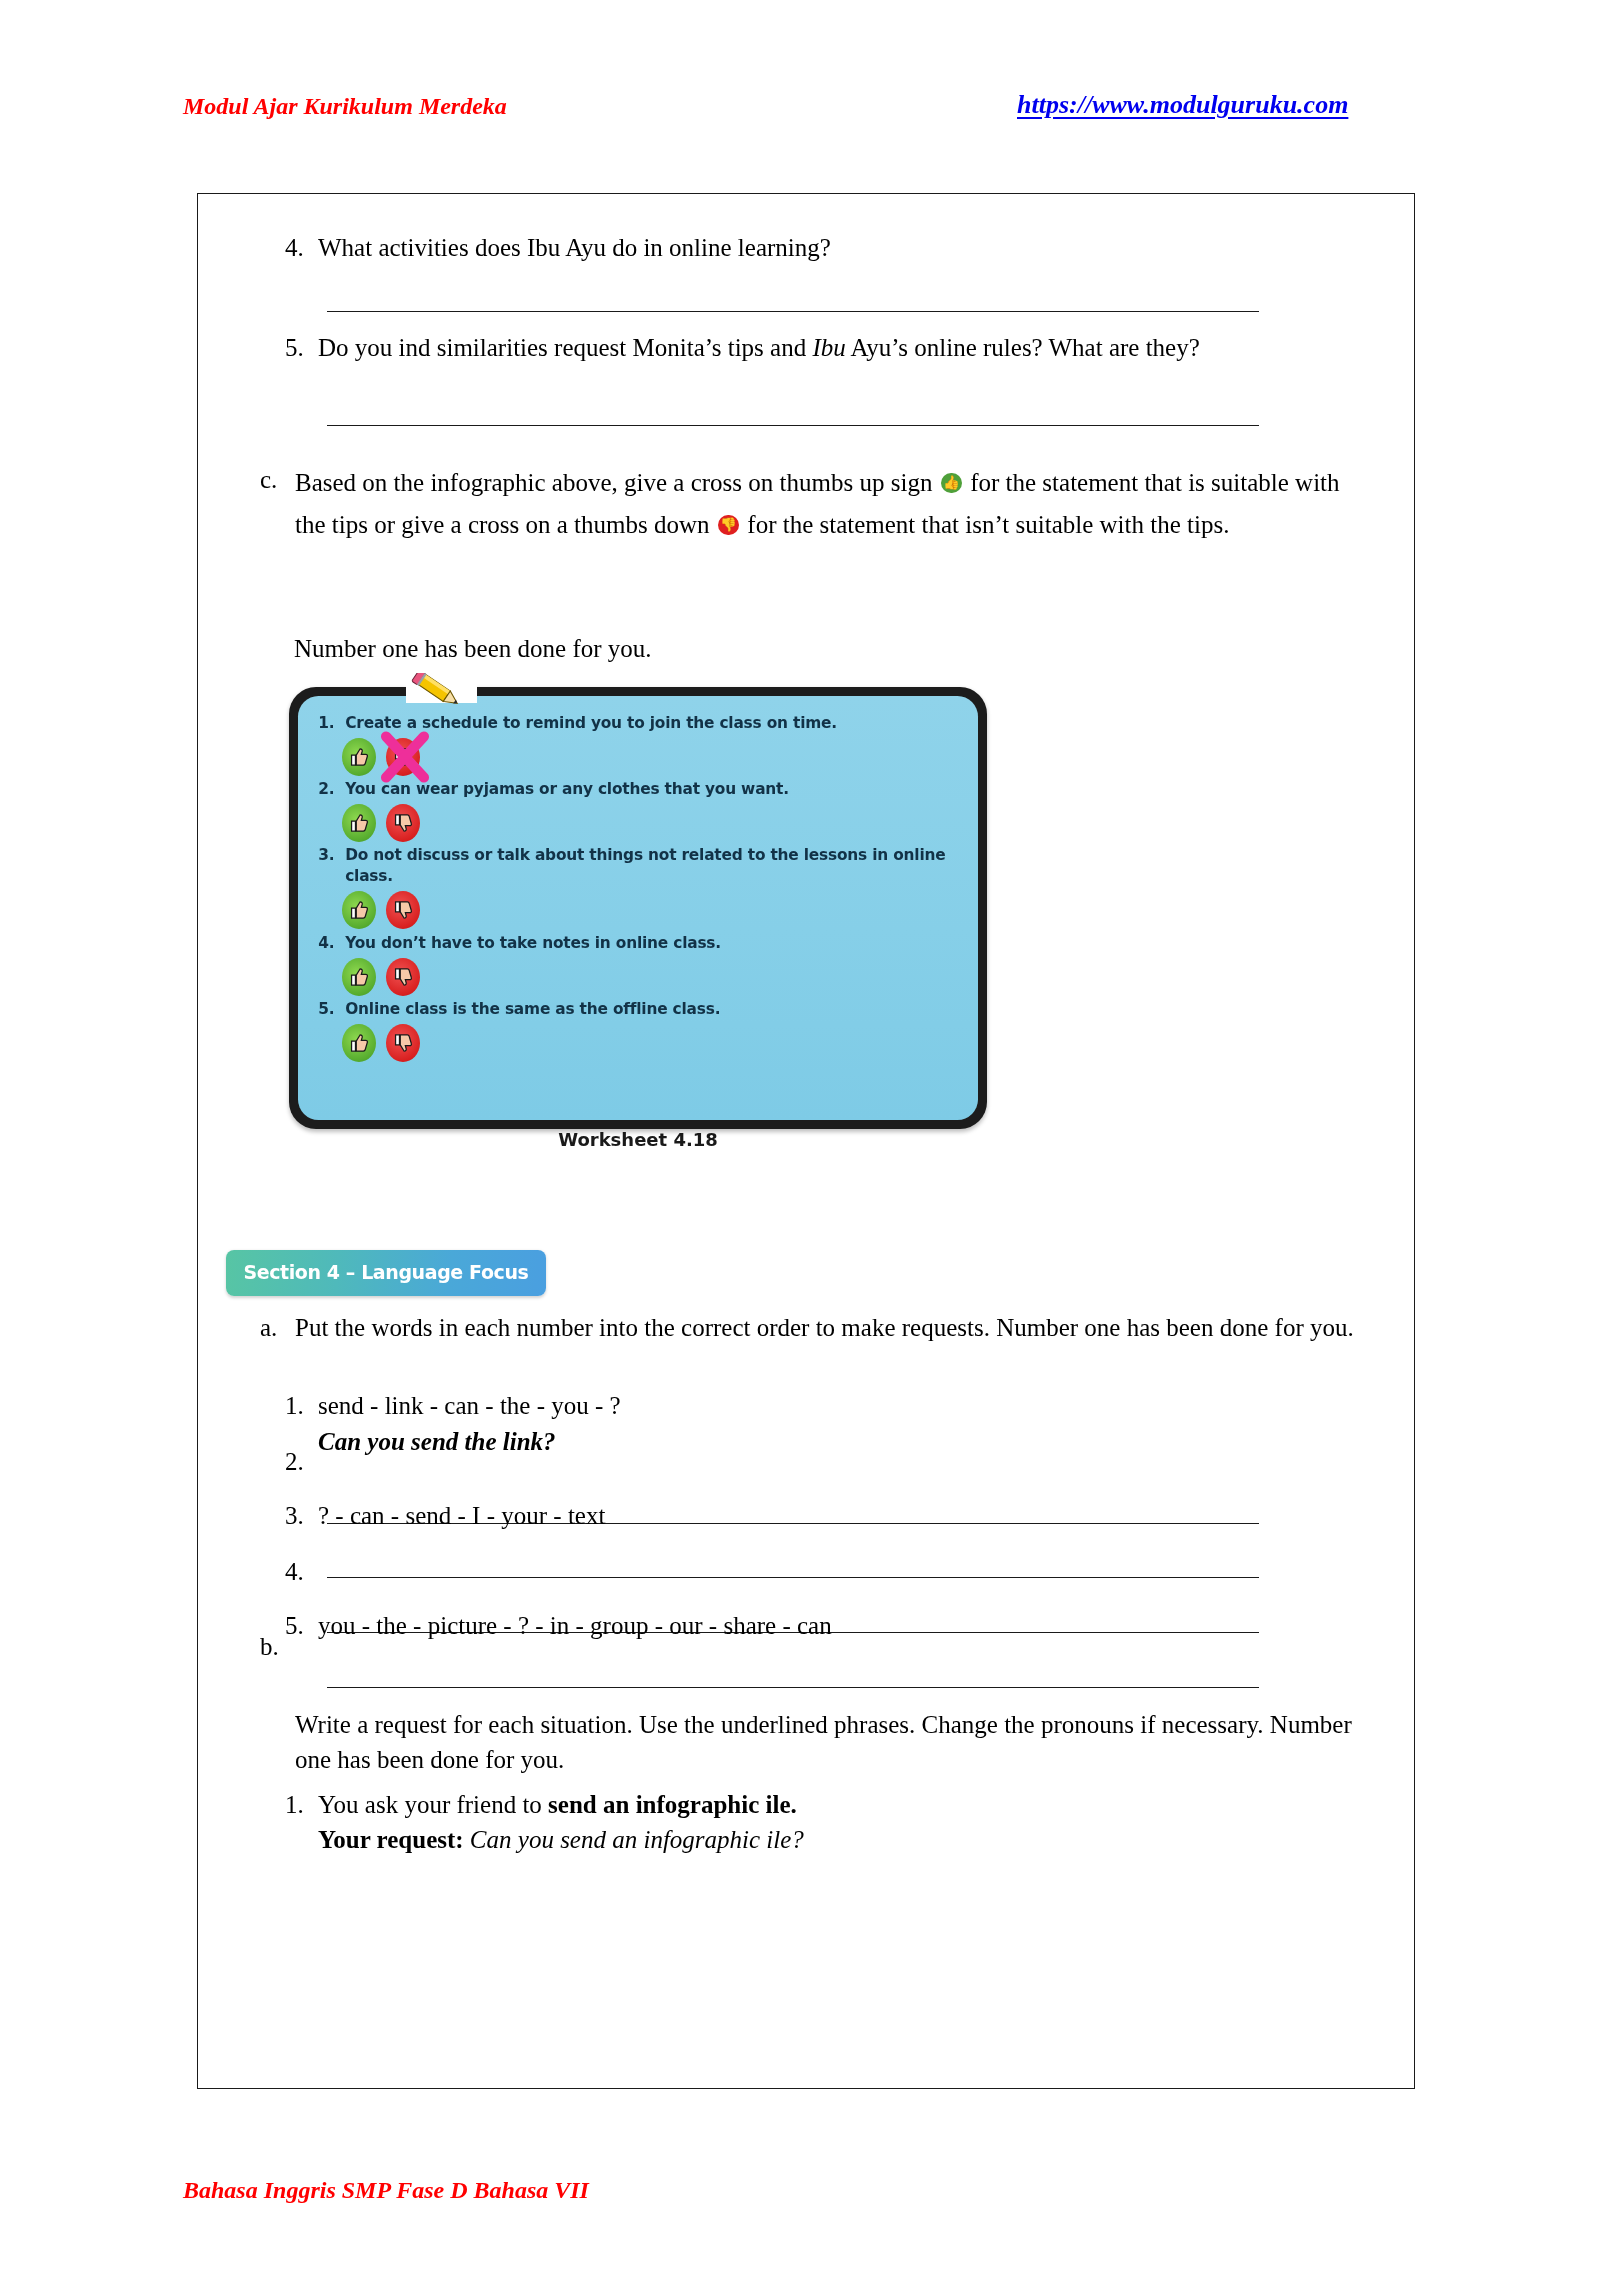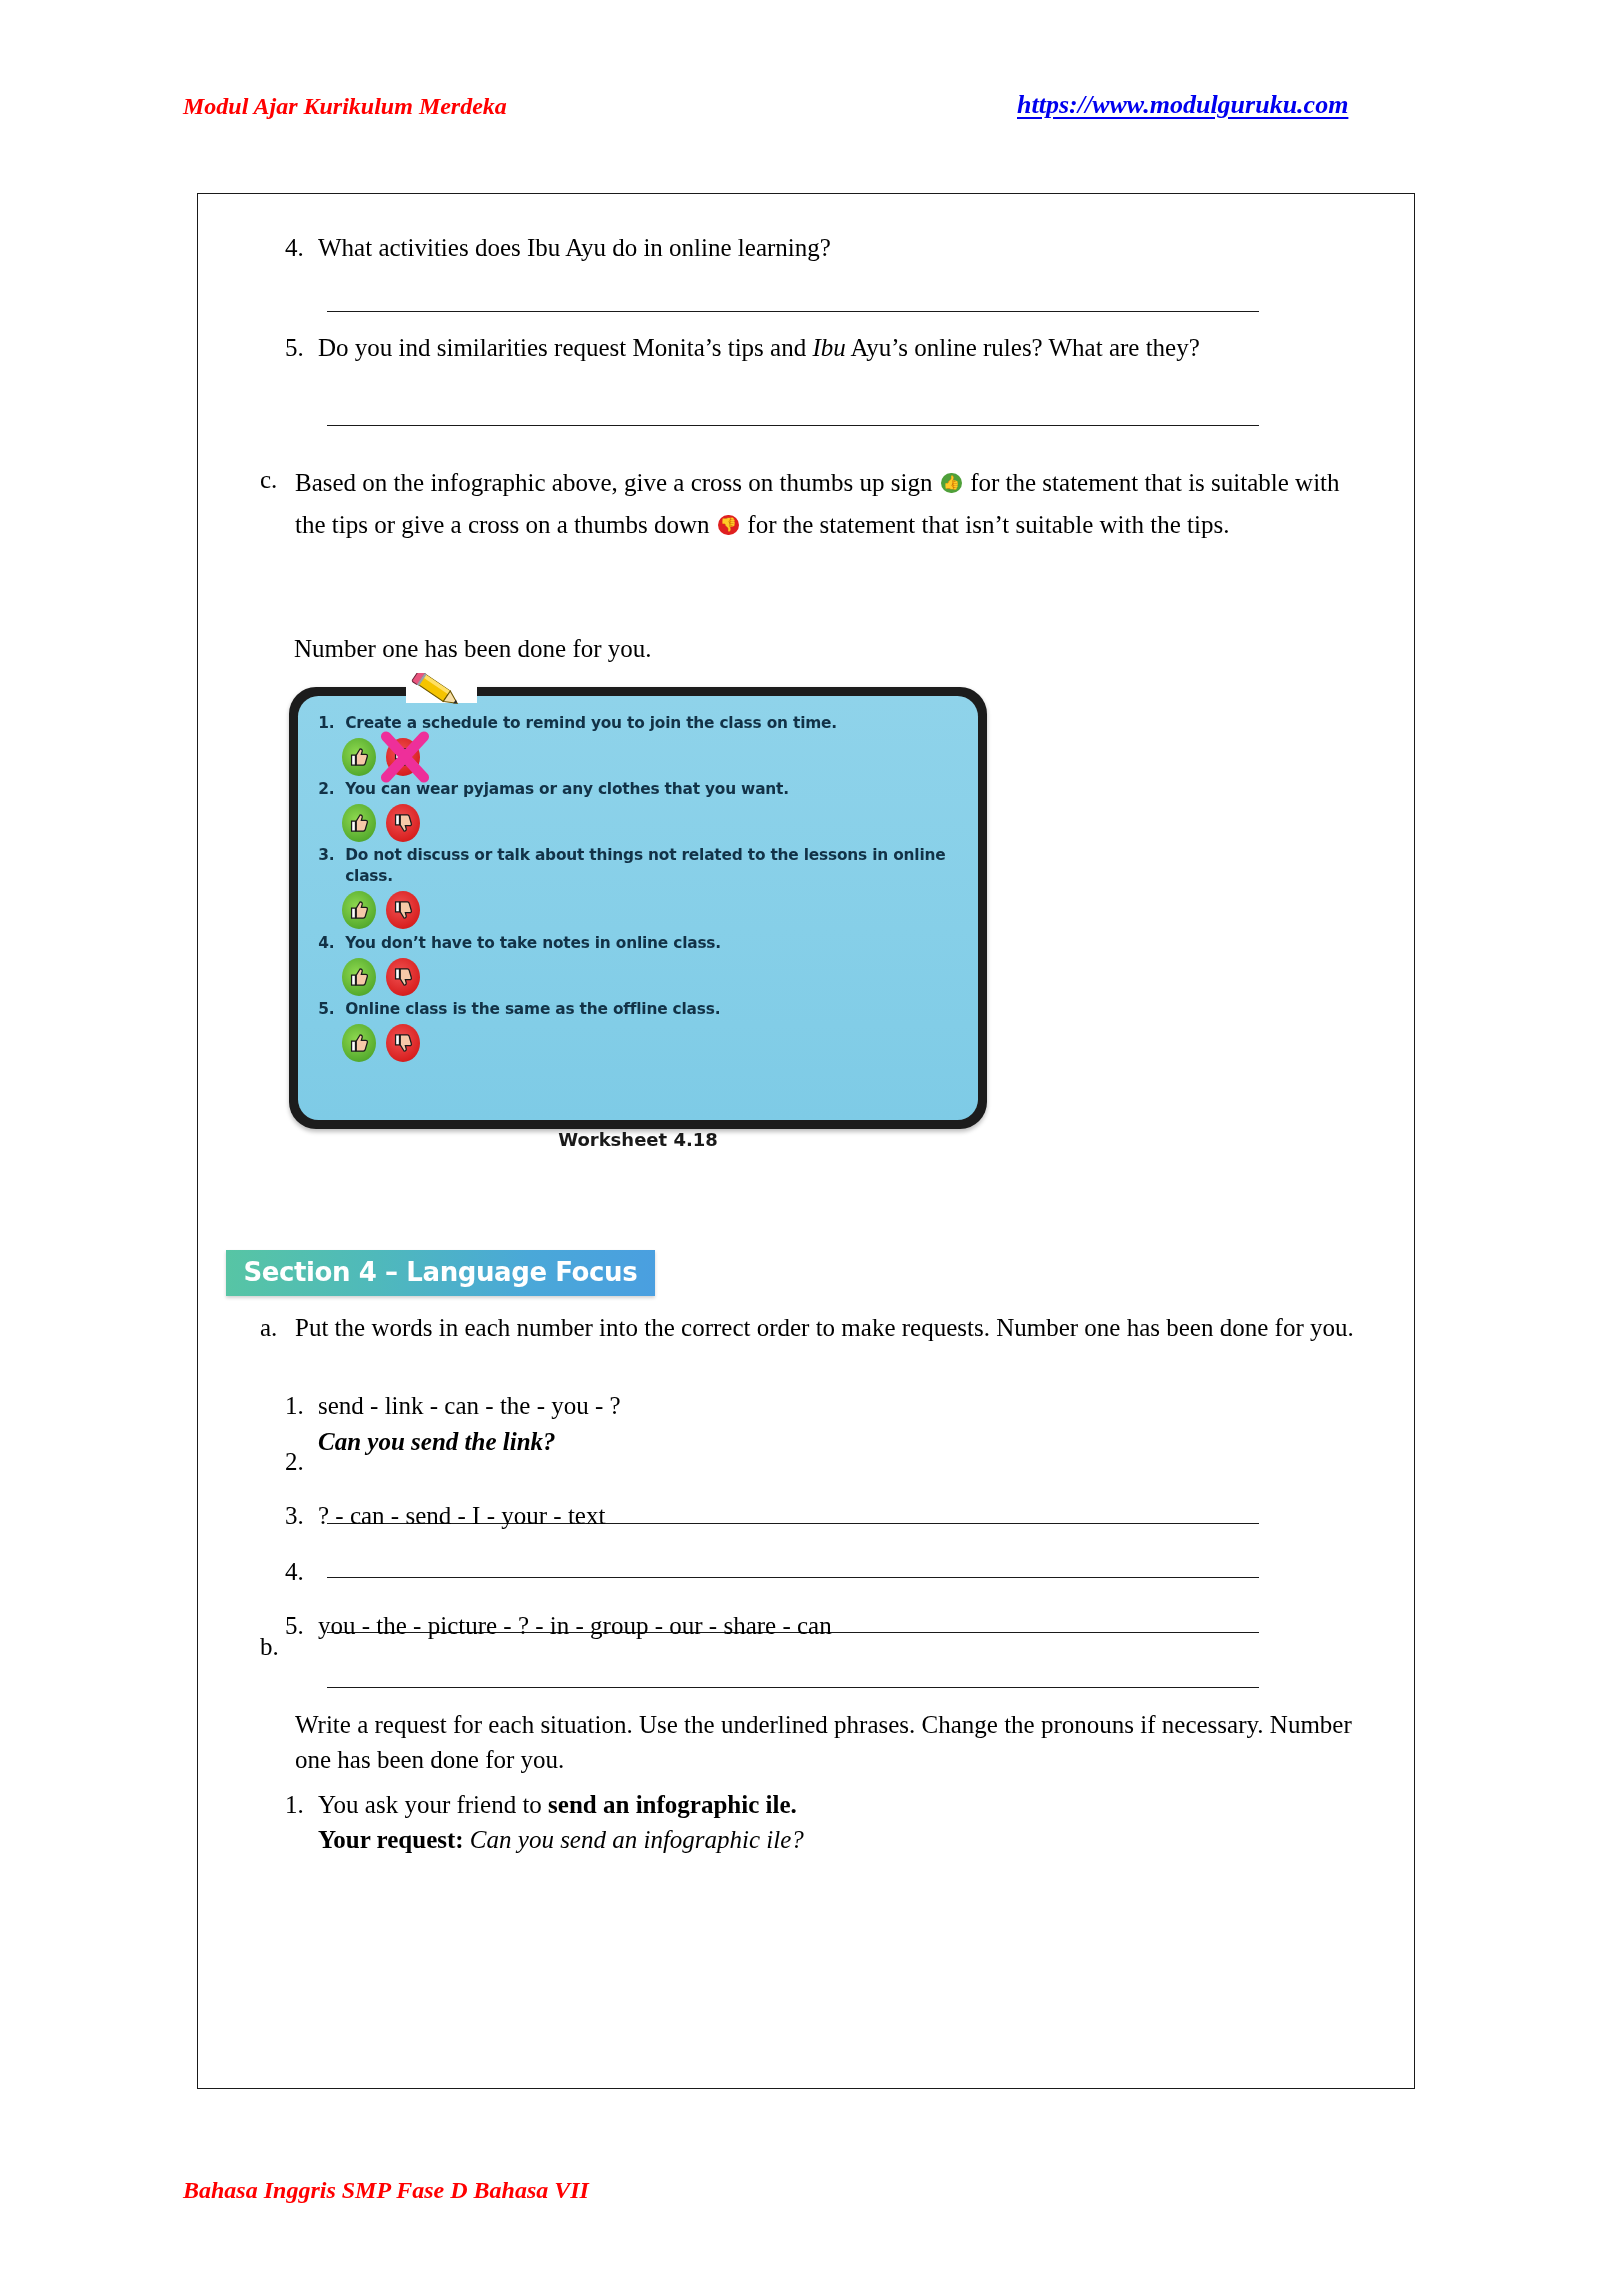--- a/index.html
+++ b/index.html
@@ -214,26 +214,26 @@
     font-size: 18px;
     color: #1a1a1a;
   }
 
   
   .section-banner {
     position: absolute;
     left: 28px;
     top: 1056px;
     padding: 7px 17.4px 8.7px 17.4px;
-    border-radius: 0;
+    border-radius: 8px;
     background: linear-gradient(95deg, #57c5a4 0%, #4fb9bb 35%, #4aa8d8 70%, #4a9fe0 100%);
     color: #ffffff;
     font-family: "DejaVu Sans", sans-serif;
     font-weight: bold;
-    font-size: 26px;
+    font-size: 19px;
     letter-spacing: -0.4px;
     line-height: 30px;
     box-shadow: 0 1.6px 3.2px rgba(0,0,0,0.18);
     white-space: nowrap;
   }
 
   .bold { font-weight: bold; text-align: right; }
   .ital { font-style: italic; }
   .bi { font-weight: bold; font-style: italic; }
 

